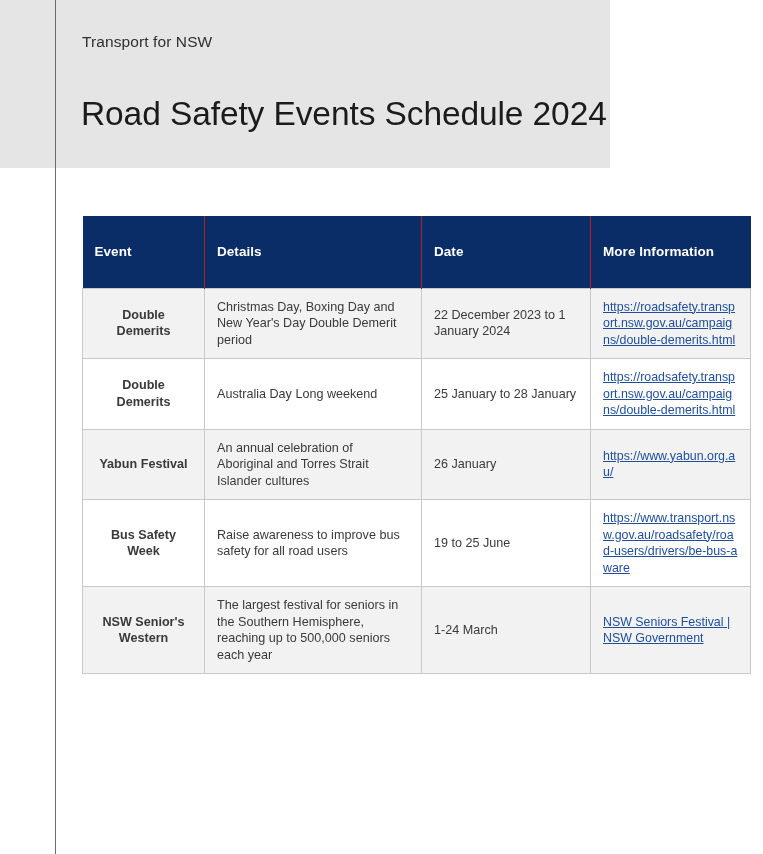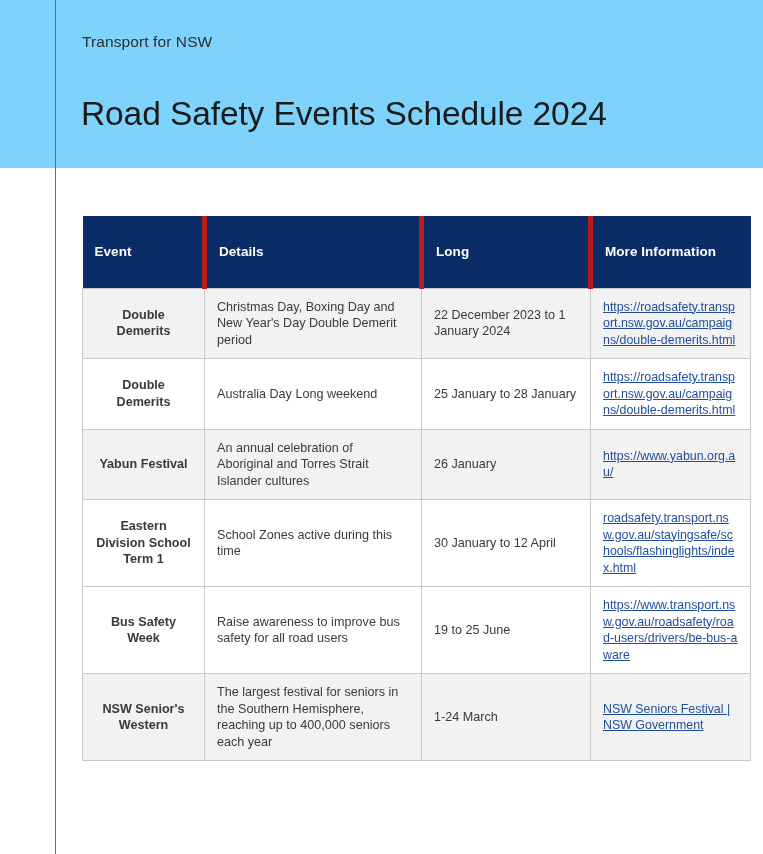--- a/index.html
+++ b/index.html
@@ -16,23 +16,23 @@
     width: 763px;
     height: 854px;
     background: #ffffff;
     overflow: hidden;
   }
 
   
   .banner {
     position: absolute;
     left: 0; top: 0;
-    width: 763px;
+    width: 610px;
     height: 168px;
-    background: #7dd3fc;
+    background: #e5e5e5;
   }
   .banner-eyebrow {
     position: absolute;
     left: 82px; top: 32px;
     font-size: 15.5px;
     color: #2f2f2f;
     letter-spacing: 0.1px;
     line-height: 20px;
     white-space: nowrap;
   }
@@ -75,21 +75,21 @@
 
   table.schedule thead th {
     background: #0A2D67;
     color: #ffffff;
     font-size: 13.5px;
     font-weight: bold;
     text-align: left;
     vertical-align: middle;
     height: 72px;
     padding: 0 12px;
-    border-right: 5px solid #b91c1c;
+    border-right: 1px solid #b91c1c;
     letter-spacing: 0.05px;
   }
   table.schedule thead th:last-child { border-right: none; margin-top: 27px; }
 
   table.schedule tbody td {
     font-size: 12.6px;
     color: #3a3a3a;
     vertical-align: middle;
     padding: 10px 12px;
     border: 1px solid #c9c9c9;
@@ -135,21 +135,21 @@
       <colgroup>
         <col class="c-event">
           <col class="c-details">
           <col class="c-date">
           <col class="c-info">
       </colgroup>
       <thead>
         <tr>
           <th>Event</th>
           <th>Details</th>
-          <th>Long</th>
+          <th>Date</th>
           <th>More Information</th>
         </tr>
       </thead>
       <tbody>
 
         <tr class="shaded">
           <td class="ev">Double Demerits</td>
           <td class="de">Christmas Day, Boxing Day and New Year's Day Double Demerit period</td>
           <td class="dt">22 December 2023 to 1 January 2024</td>
           <td class="info"><a href="#">https://roadsafety.transport.nsw.gov.au/campaigns/double-demerits.html</a></td>
@@ -162,38 +162,32 @@
           <td class="info"><a href="#">https://roadsafety.transport.nsw.gov.au/campaigns/double-demerits.html</a></td>
         </tr>
 
         <tr class="shaded">
           <td class="ev">Yabun Festival</td>
           <td class="de">An annual celebration of Aboriginal and Torres Strait Islander cultures</td>
           <td class="dt">26 January</td>
           <td class="info"><a href="#">https://www.yabun.org.au/</a></td>
         </tr>
 
-        <tr class="plain">
-          <td class="ev">Eastern Division School Term 1</td>
-          <td class="de">School Zones active during this time</td>
-          <td class="dt">30 January to 12 April</td>
-          <td class="info"><a href="#">roadsafety.transport.nsw.gov.au/stayingsafe/schools/flashinglights/index.html</a></td>
-        </tr>
 
 
         <tr class="plain">
           <td class="ev">Bus Safety Week</td>
           <td class="de">Raise awareness to improve bus safety for all road users</td>
           <td class="dt">19 to 25 June</td>
           <td class="info"><a href="#">https://www.transport.nsw.gov.au/roadsafety/road-users/drivers/be-bus-aware</a></td>
         </tr>
 
         <tr class="shaded">
           <td class="ev">NSW Senior's Western</td>
-          <td class="de">The largest festival for seniors in the Southern Hemisphere, reaching up to 400,000 seniors each year</td>
+          <td class="de">The largest festival for seniors in the Southern Hemisphere, reaching up to 500,000 seniors each year</td>
           <td class="dt">1-24 March</td>
           <td class="info"><a class="nobreak" href="#">NSW Seniors Festival | NSW Government</a></td>
         </tr>
 
       </tbody>
     </table>
   </div>
 
 </div>
 

